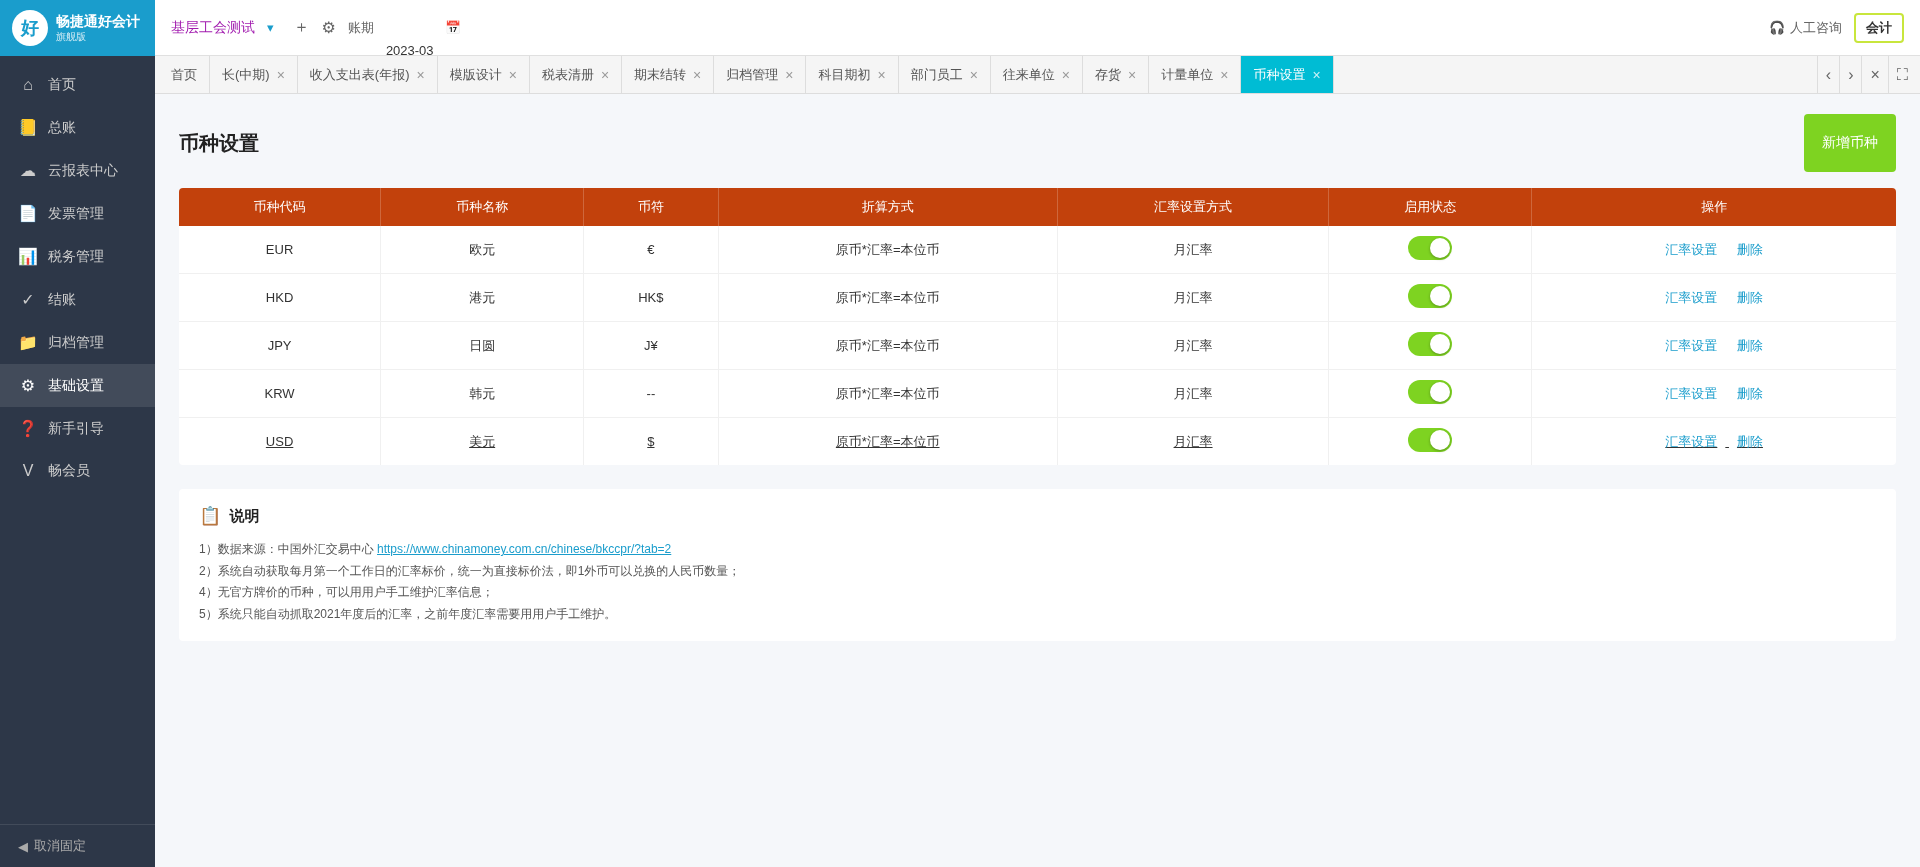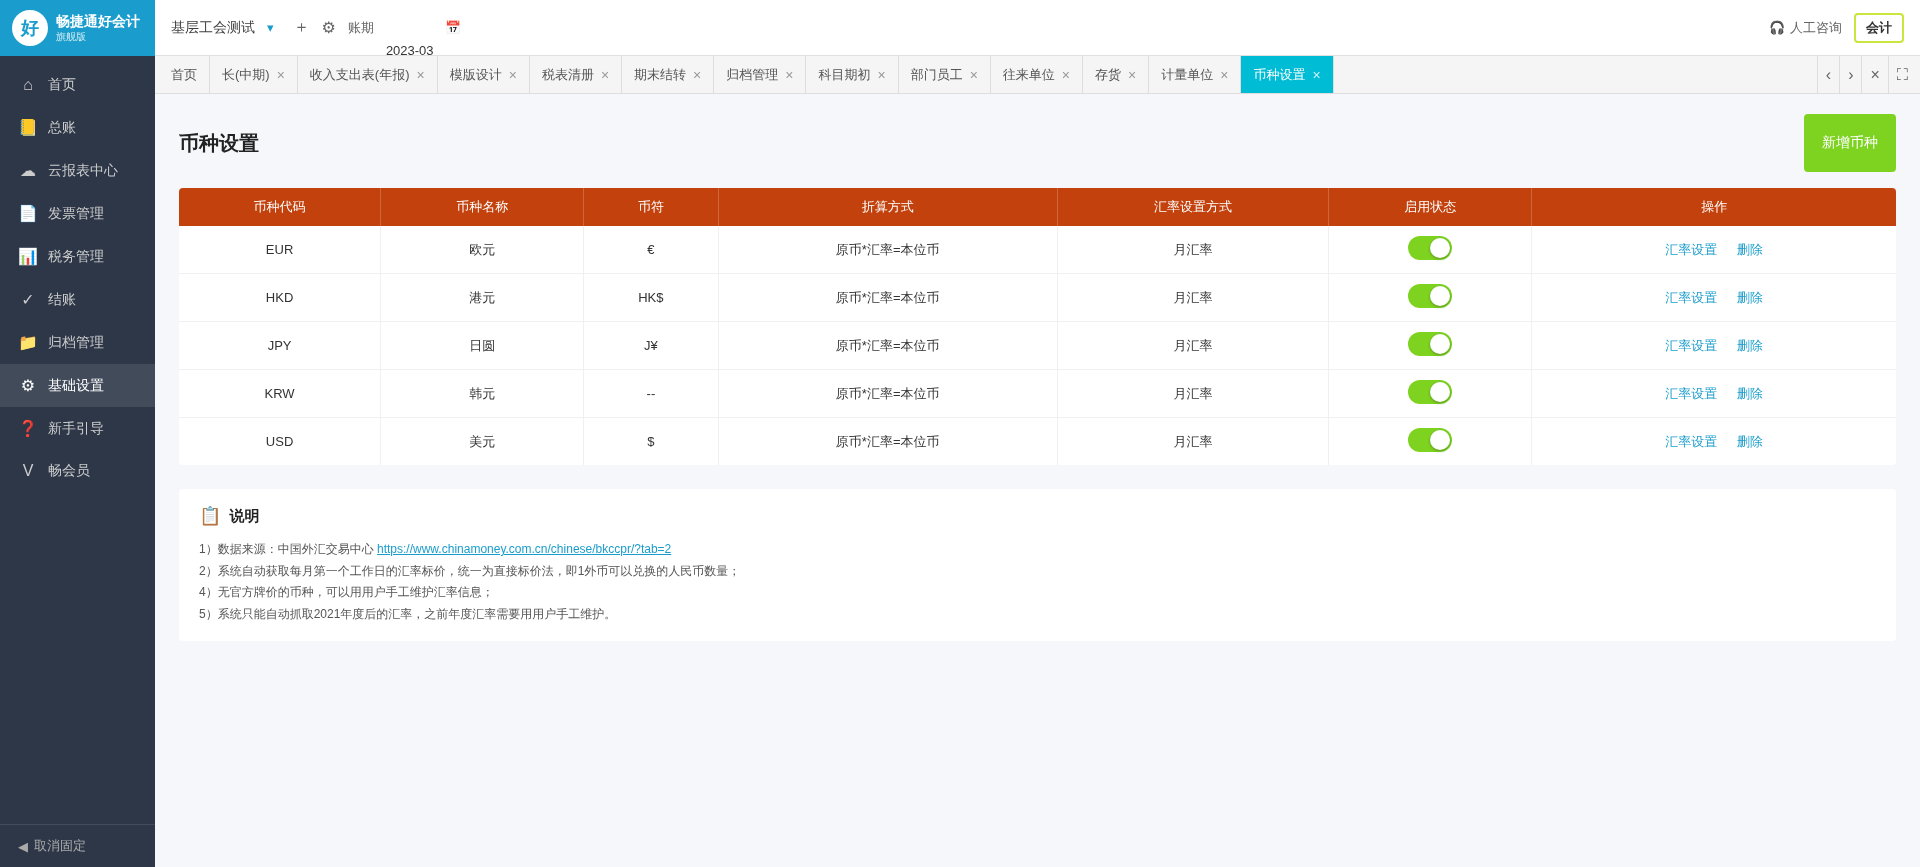--- a/index.html
+++ b/index.html
@@ -52,21 +52,21 @@
     
     .top-header {
       background: #fff;
       height: 56px;
       display: flex; align-items: center;
       padding: 0 16px;
       border-bottom: 1px solid #e0e0e0;
       gap: 12px;
       flex-shrink: 0;
     }
-    .company-name { font-size: 14px; color: #404040; font-weight: 500; }
+    .company-name { font-size: 14px; color: #a21caf; font-weight: 500; }
     .dropdown-arrow { color: #1a9dcc; cursor: pointer; }
     .top-header-actions { display: flex; align-items: center; gap: 12px; margin-left: 8px; }
     .icon-btn { color: #666; cursor: pointer; font-size: 16px; }
     .period-label { font-size: 13px; color: #666; }
     .period-value { font-size: 13px; color: #333; font-weight: 500; margin-top: 45px; }
     .calendar-icon { color: #1a9dcc; cursor: pointer; }
     .header-right { margin-left: auto; display: flex; align-items: center; gap: 12px; }
     .help-btn { display: flex; align-items: center; gap: 4px; color: #666; cursor: pointer; font-size: 13px; }
     .account-btn {
       border: 2px solid #c8e63c;
@@ -120,21 +120,21 @@
       border-right: 1px solid rgba(255,255,255,0.2);
     }
     .data-table th:last-child { border-right: none; }
     .data-table td {
       padding: 10px 12px; text-align: center;
       border-bottom: 1px solid #f0f0f0;
       border-right: 1px solid #f0f0f0;
       color: #333; font-size: 13px;
     }
     .data-table td:last-child { border-right: none; }
-    .data-table tr:last-child td { border-bottom: none; }
+    .data-table tr:last-child td { border-bottom: none; text-decoration: underline; }
 
     .action-link { color: #1a9dcc; cursor: pointer; text-decoration: none; margin: 8px 8px; }
 
     
     .toggle {
       display: inline-flex; align-items: center;
       width: 44px; height: 24px;
       background: #7ed321; border-radius: 12px;
       position: relative; cursor: pointer;
     }

